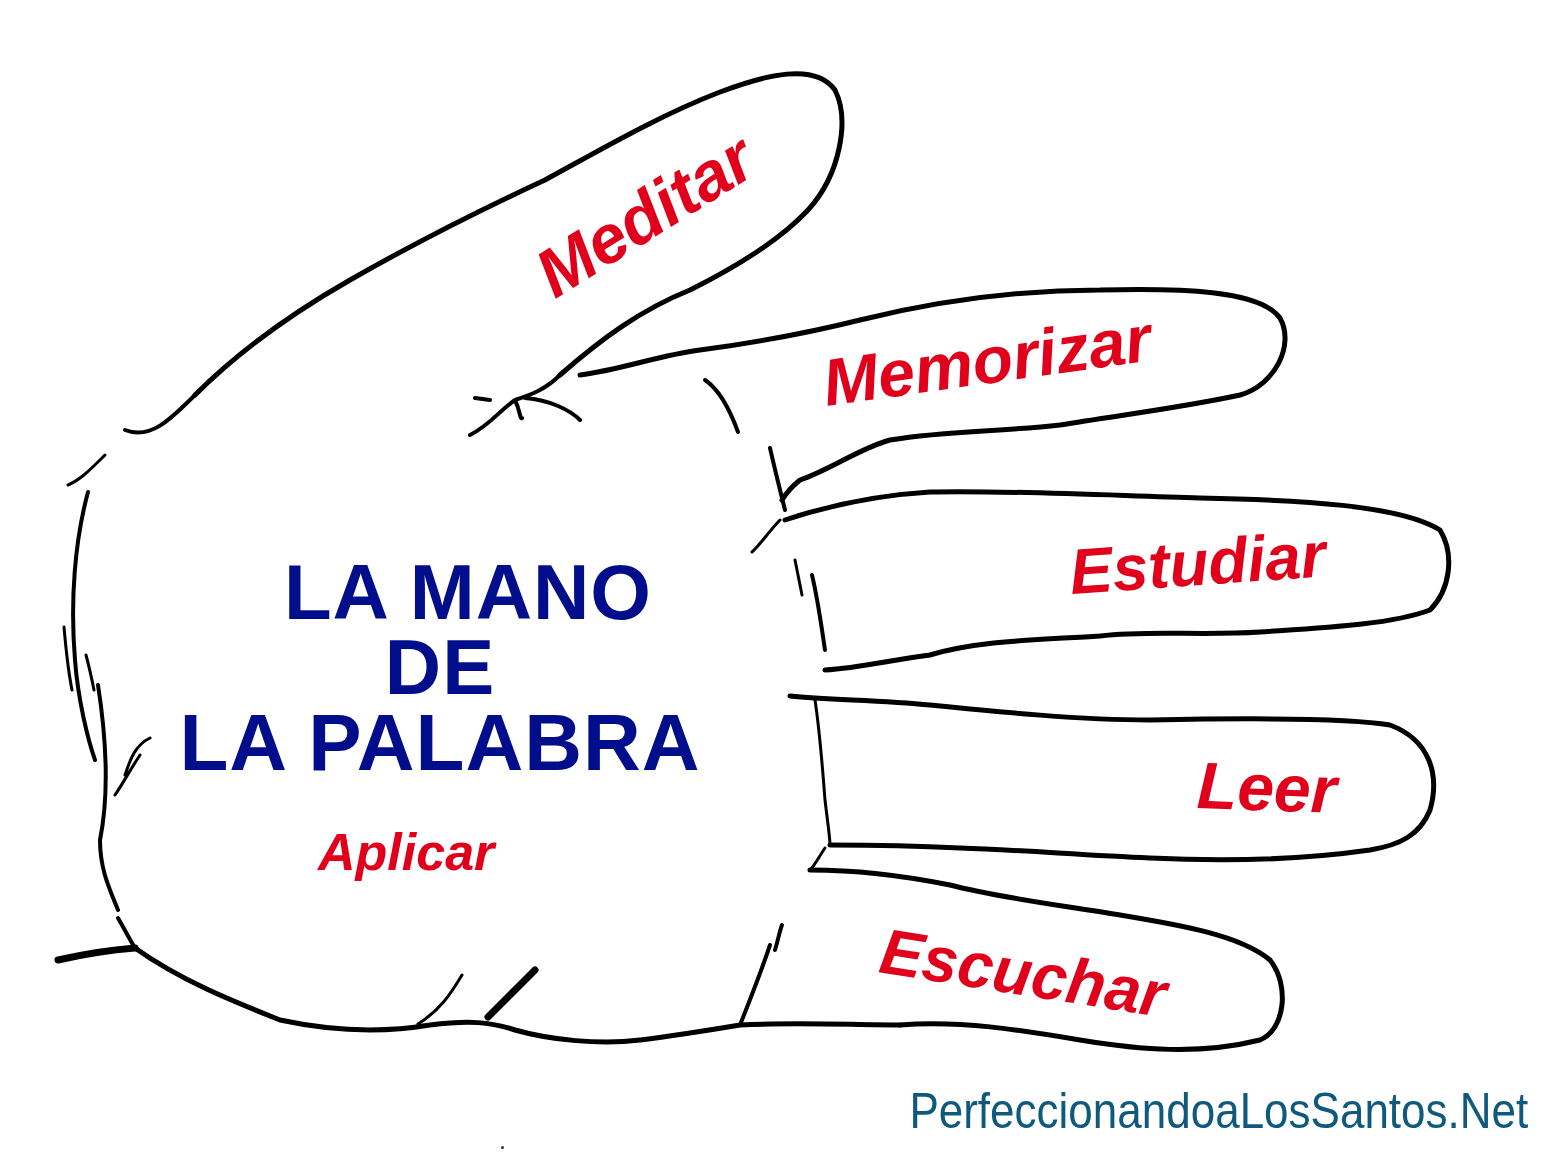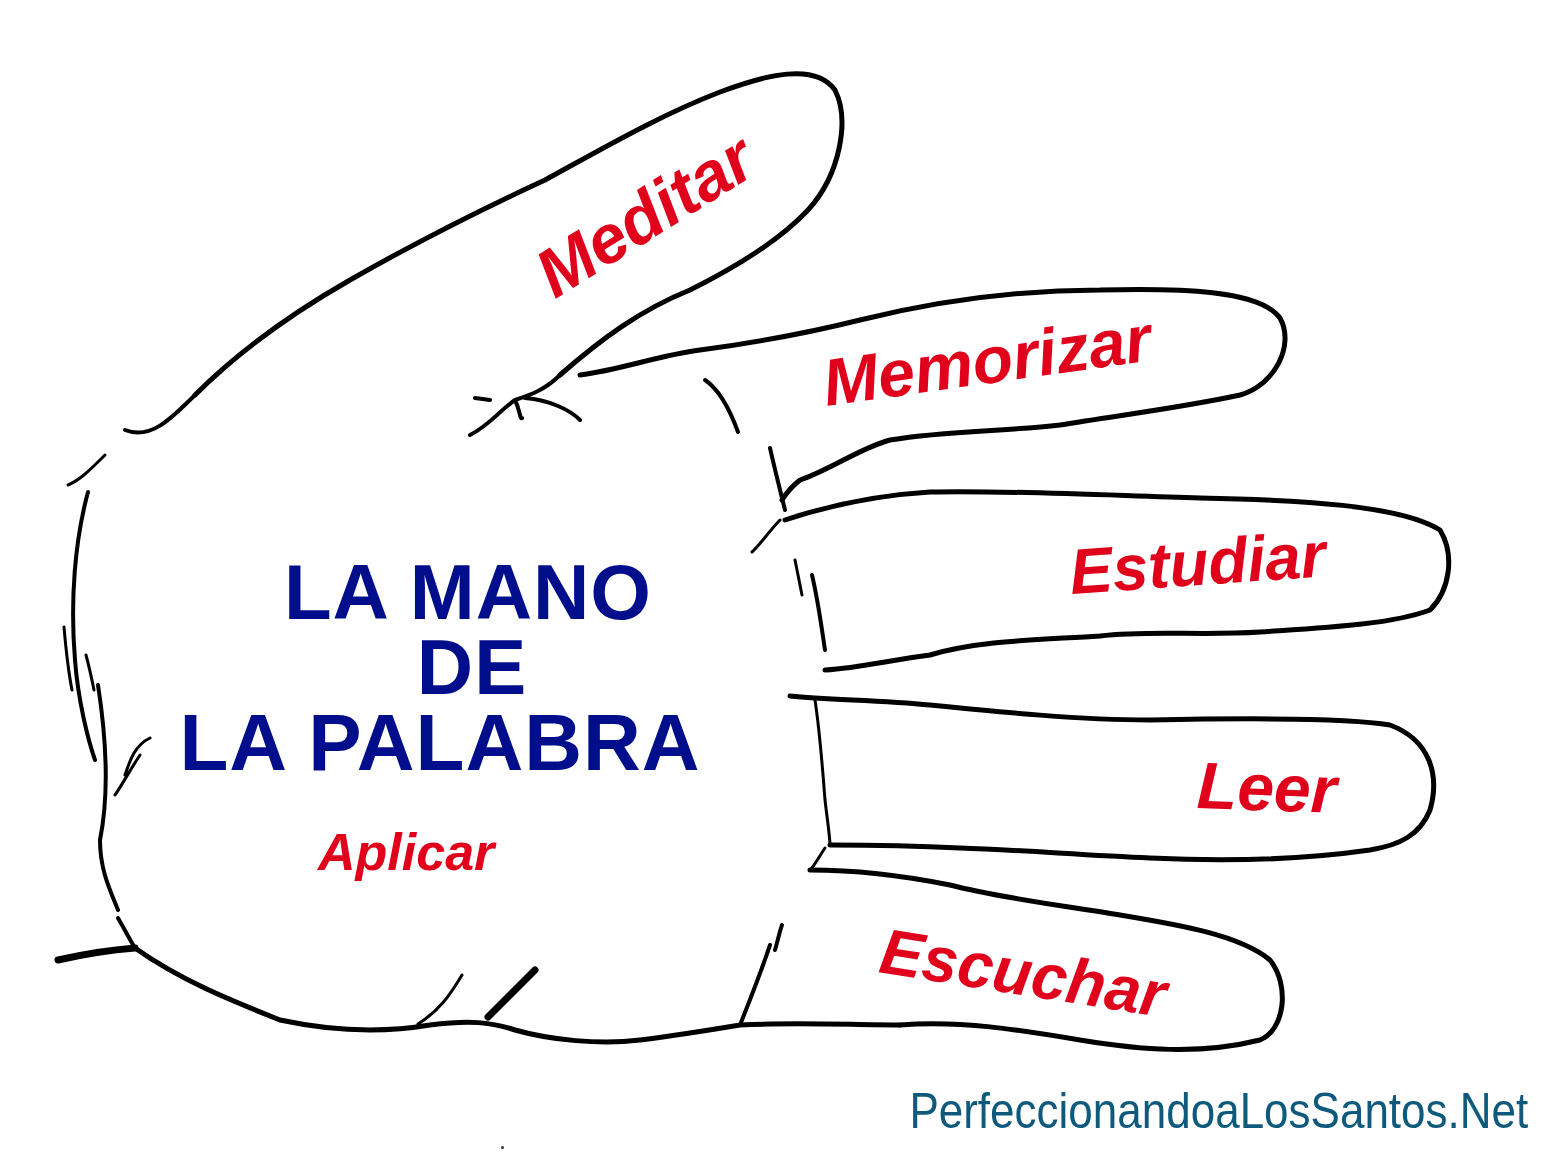--- a/index.html
+++ b/index.html
@@ -101,21 +101,21 @@
     <path stroke-width="4" d="M812,575 C818,600 822,630 825,650"></path>
 
     <path stroke-width="5" d="M790,696 C830,700 880,700 930,705 C1000,712 1080,720 1150,720 C1250,718 1350,718 1390,725 C1430,740 1440,775 1430,810 C1420,835 1400,845 1370,850 C1300,860 1230,862 1150,858 C1080,855 1020,850 960,848 C900,845 860,845 830,845"></path>
     <path stroke-width="3" d="M815,700 C818,720 822,760 825,800 C828,825 830,838 830,845"></path>
 
     <path stroke-width="5" d="M810,870 C850,870 900,875 950,885 C1000,898 1060,905 1120,915 C1180,925 1240,935 1270,960 C1290,985 1285,1030 1260,1040 C1200,1055 1140,1050 1080,1040 C1020,1030 960,1020 900,1025"></path>
     <path stroke-width="3" d="M825,848 C820,855 815,865 810,870"></path>
   </svg>
 
   <div class="title-line" style="top:553px;margin-left:28px;">LA MANO</div>
-  <div class="title-line" style="top:628px;padding-left:32px;">DE</div>
+  <div class="title-line" style="top:628px;">DE</div>
   <div class="title-line" style="top:703px; font-size:80px;">LA PALABRA</div>
 
   <div class="finger-label" style="left:560px; top:240px; font-size:68px; transform: rotate(-32deg);">Meditar</div>
   <div class="finger-label" style="left:828px; top:350px; font-size:66px; transform: rotate(-8deg);">Memorizar</div>
   <div class="finger-label" style="left:1072px; top:540px; font-size:64px; transform: rotate(-4deg);">Estudiar</div>
   <div class="finger-label" style="left:1196px; top:752px; font-size:66px; transform: rotate(2deg);">Leer</div>
   <div class="finger-label" style="left:876px; top:918px; font-size:64px; transform: rotate(9deg);">Escuchar</div>
   <div class="finger-label" style="left:318px; top:826px; font-size:52px;">Aplicar</div>
 
   <div id="footer-url">PerfeccionandoaLosSantos.Net</div>

